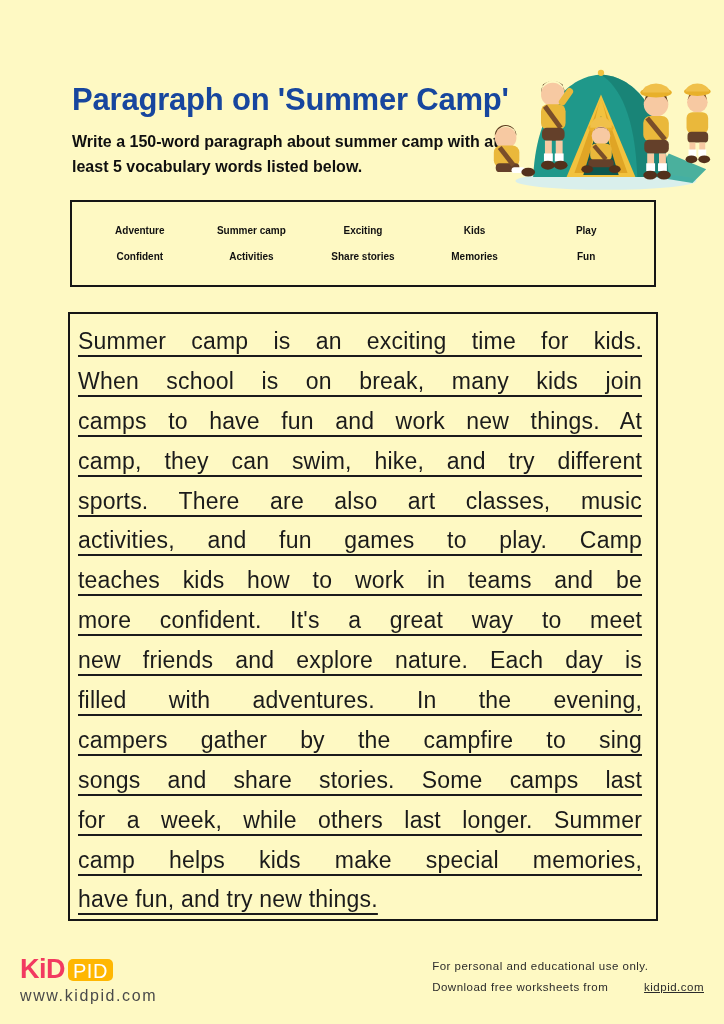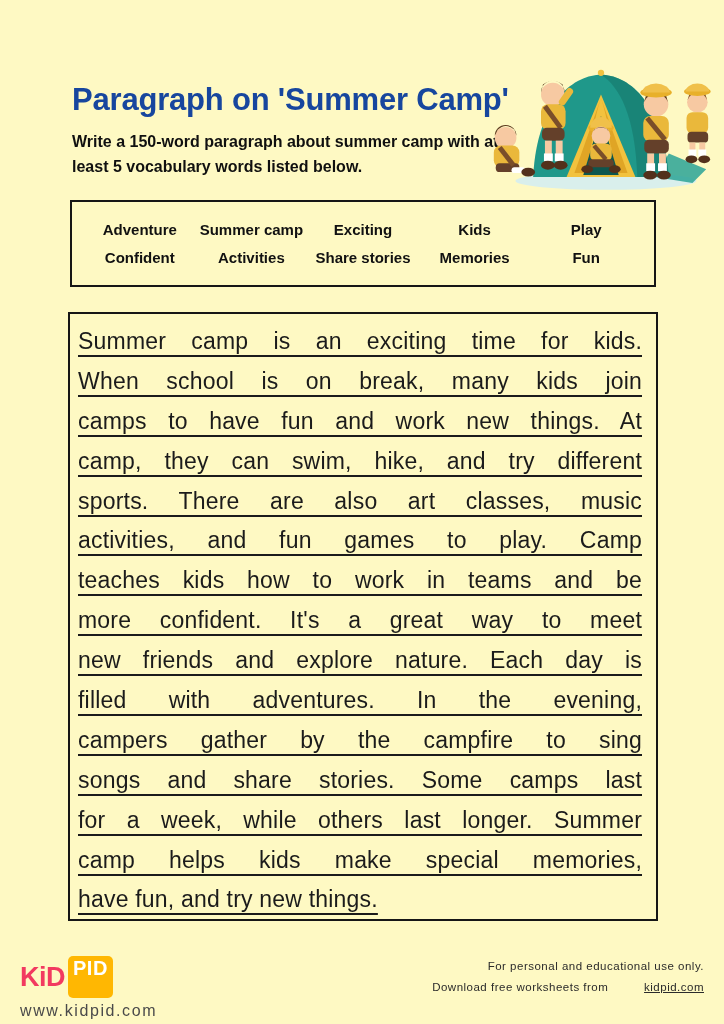--- a/index.html
+++ b/index.html
@@ -39,21 +39,21 @@
     position:absolute;left:70px;top:200px;width:586px;height:87px;
     box-sizing:border-box;
     border:2px solid #161616;
     display:grid;
     grid-template-columns:repeat(5,1fr);
     align-content:space-evenly;
     justify-items:center;
     padding:8px 12px;
   }
   .vocab-word{
-    font-size:15px;
+    font-size:10px;
     font-weight:700;
     color:#111;
     white-space:nowrap;
   }
 
   
   .para-box{
     position:absolute;left:68px;top:312px;width:590px;height:609px;
     box-sizing:border-box;
     border:2.5px solid #161616;
@@ -80,37 +80,36 @@
   .logo{display:flex;align-items:center;line-height:1;}
   .logo-kid{
     color:#F23A60;
     font-weight:800;
     font-size:27px;
     letter-spacing:-0.5px;
   }
   .logo-pid{
     background:#FFB702;
     color:#ffffff;
-    font-weight:700;
+    font-weight:400;
     font-size:20px;
-    padding:2px 5px 20px 5px;
+    padding:2px 5px 0 5px;
     border-radius:5px;
     margin-left:3px;
     letter-spacing:0.5px;
   }
   .logo-url{
     margin-top:4px;
     font-size:16px;
     letter-spacing:1.6px;
     color:#4a4a4a;
     font-weight:500;
   }
   .footer-right{
     position:absolute;right:20px;top:956px;
-    text-align:right;
     font-size:11.5px;
     letter-spacing:0.5px;
     line-height:1.8;
     color:#2b2b2b;
   }
   .footer-link{
     color:#2b2b2b;
     text-decoration:underline;
     cursor:pointer;
     padding-left:32px;

